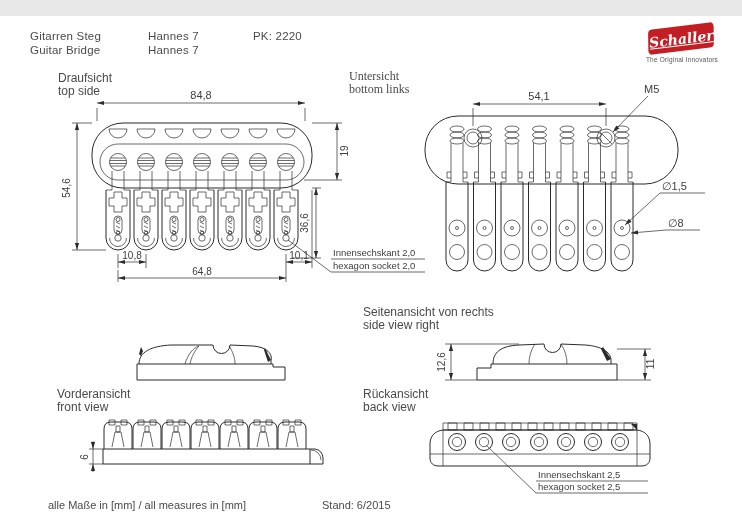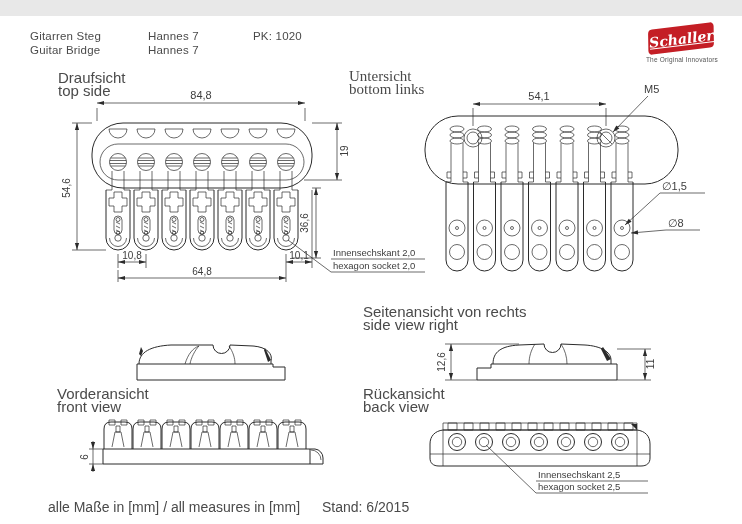--- a/index.html
+++ b/index.html
@@ -1,21 +1,21 @@
 <!DOCTYPE html>
 <html><head>
 <meta charset="utf-8">
 <style>
   html,body{margin:0;padding:0;background:#e8e8e8;}
   #sheet{position:relative;width:742px;height:524px;background:#ffffff;overflow:hidden;
          font-family:"Liberation Sans",sans-serif;color:#3d3d3d;margin-top:16px;}
   .abs{position:absolute;}
   .hdr{font-size:11.5px;line-height:14px;letter-spacing:.2px;color:#4a4a4a;white-space:pre;}
-  .viewlabel{font-size:15px;line-height:12.5px;color:#4a4a4a;white-space:pre;}
-  .foot{font-size:14px;color:#4a4a4a;white-space:pre;}
+  .viewlabel{font-size:12px;line-height:12.5px;color:#4a4a4a;white-space:pre;}
+  .foot{font-size:11px;color:#4a4a4a;white-space:pre;}
   svg{position:absolute;overflow:visible;}
   svg *{vector-effect:non-scaling-stroke;}
   .ln{stroke:#2b2b2b;stroke-width:1;fill:none;}
   .lt{stroke:#2b2b2b;stroke-width:.7;fill:none;}
   .dim{stroke:#2b2b2b;stroke-width:.7;fill:none;}
   .ar{fill:#2b2b2b;stroke:none;}
   .dk{fill:#2b2b2b;stroke:none;}
   text{fill:#3d3d3d;font-family:"Liberation Sans",sans-serif;font-size:10px;}
   .big{font-size:11px;}
   .note{font-size:9.5px;}
@@ -28,21 +28,21 @@
 </style>
 </head>
 <body>
 
 <div id="sheet">
 
   <div class="abs hdr" style="left:30px;top:13px;">Gitarren Steg</div>
   <div class="abs hdr" style="left:30px;top:27px;text-align:right;">Guitar Bridge</div>
   <div class="abs hdr" style="left:148px;top:13px;">Hannes 7</div>
   <div class="abs hdr" style="left:148px;top:27px;">Hannes 7</div>
-  <div class="abs hdr" style="left:253px;top:13px;">PK: 1020</div>
+  <div class="abs hdr" style="left:253px;top:13px;">PK: 2220</div>
 
   <div id="logo-box">
     <span id="logo-text">Schaller</span>
   </div>
   <div id="logo-tag">The Original Innovators</div>
 
   <div class="abs viewlabel" style="left:58px;top:56px;"><span>Draufsicht</span><br><span>top side</span></div>
   <div class="abs viewlabel" style="left:349px;top:54px;font-family:Liberation Serif, serif;"><span>Untersicht</span><br><span>bottom links</span></div>
   <div class="abs viewlabel" style="left:57px;top:372px;"><span>Vorderansicht</span><br><span>front view</span></div>
   <div class="abs viewlabel" style="left:363px;top:290px;"><span>Seitenansicht von rechts</span><br><span>side view right</span></div>

